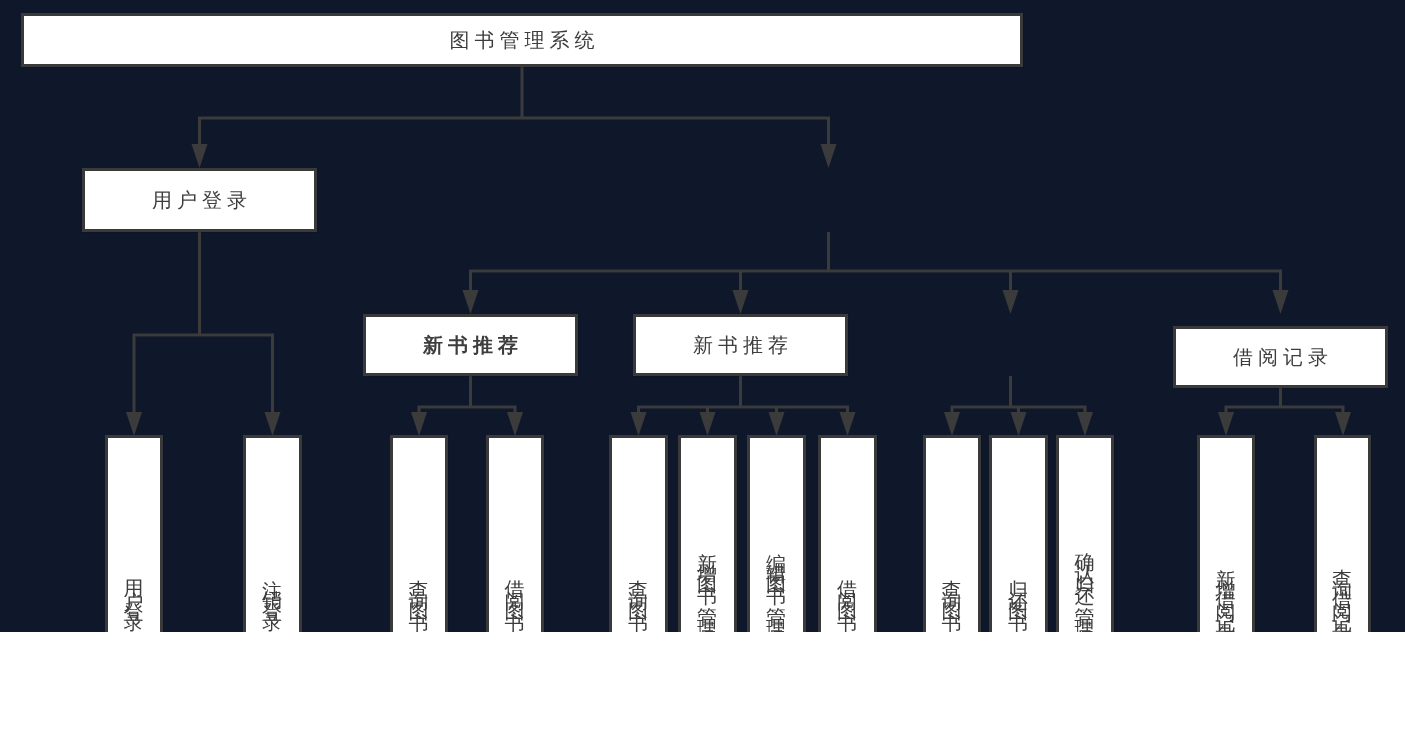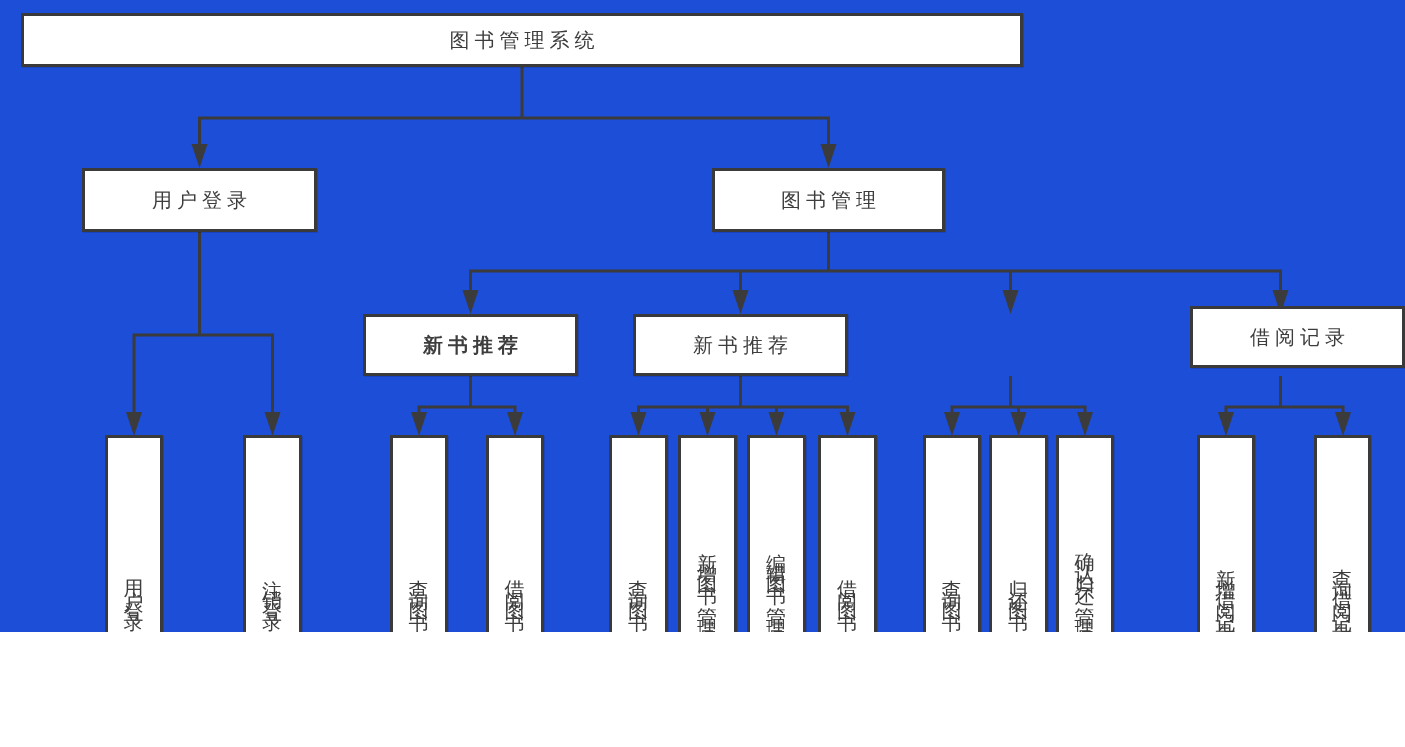--- a/index.html
+++ b/index.html
@@ -1,20 +1,20 @@
 <!DOCTYPE html>
 <html><head>
 <meta charset="utf-8">
 <style>
   html, body { margin: 0; padding: 0; background: #ffffff; }
   .stage {
     position: relative;
     width: 1405px;
     height: 632px;
-    background: #1d4ed8;
+    background: #0f172a;
     overflow: hidden;
     font-family: "Liberation Sans", "DejaVu Sans", sans-serif;
     color: #3d3d3d;
   }
   .wires {
     position: absolute;
     left: 0; top: 0;
     width: 1405px; height: 747px;
   }
   .wires path, .wires polyline {
@@ -129,31 +129,28 @@
     </g>
   </svg>
 
   <div class="node" style="left:21px; top:13px; width:1002px; height:54px;">
     <span class="hlabel">图书管理系统</span>
   </div>
 
   <div class="node" style="left:82px; top:168px; width:235px; height:64px;">
     <span class="hlabel">用户登录</span>
   </div>
-  <div class="node" style="left:712px; top:168px; width:233px; height:64px;">
-    <span class="hlabel">图书管理</span>
-  </div>
 
   <div class="node" style="left:363px; top:314px; width:215px; height:62px;font-weight:bold;">
     <span class="hlabel">新书推荐</span>
   </div>
   <div class="node" style="left:633px; top:314px; width:215px; height:62px;">
     <span class="hlabel">新书推荐</span>
   </div>
-  <div class="node" style="left:1173px; top:306px; width:215px; height:62px;margin-left:17px;">
+  <div class="node" style="left:1173px; top:326px; width:215px; height:62px;">
     <span class="hlabel">借阅记录</span>
   </div>
 
   <div class="node leaf" style="left:105px; top:435px; width:58px; height:302px;">
     <span class="vlabel">用户登录</span>
   </div>
   <div class="node leaf" style="left:243px; top:435px; width:59px; height:302px;">
     <span class="vlabel">注销登录</span>
   </div>
 

